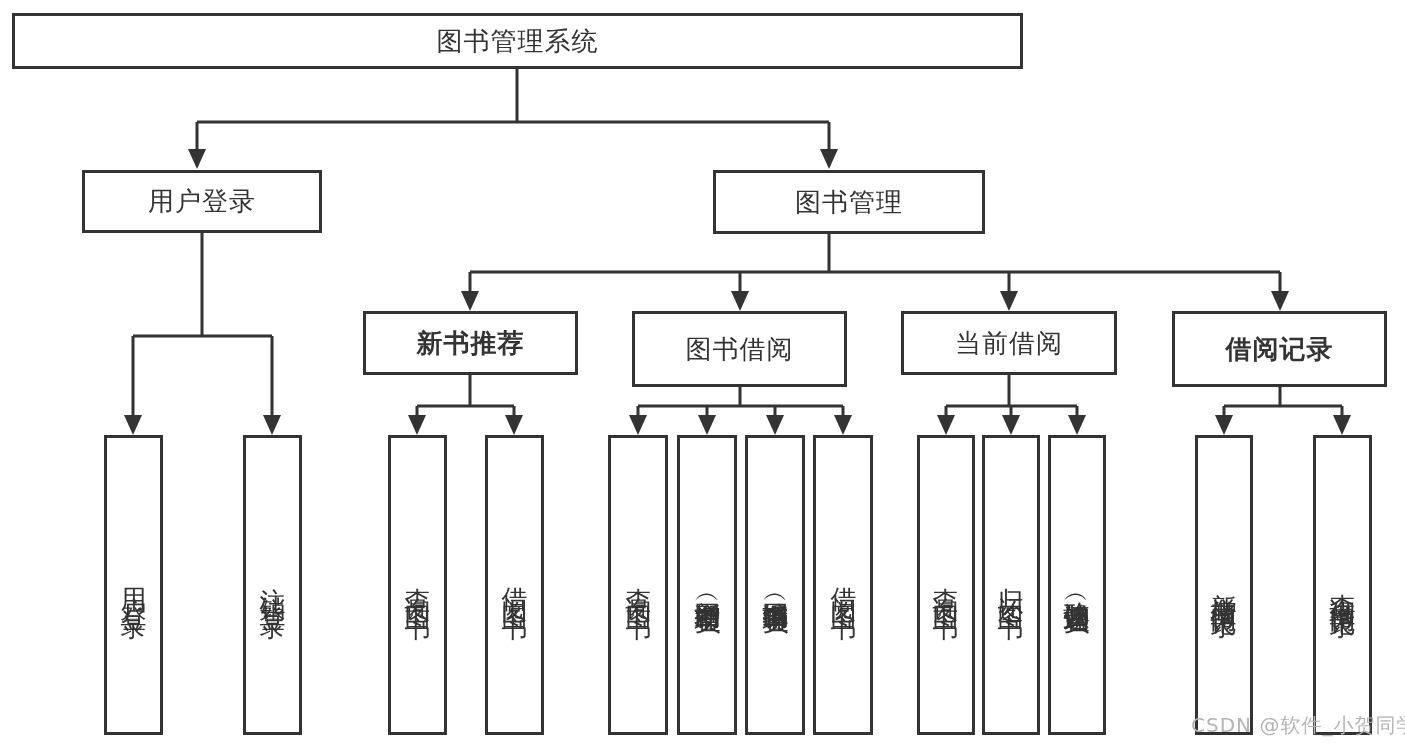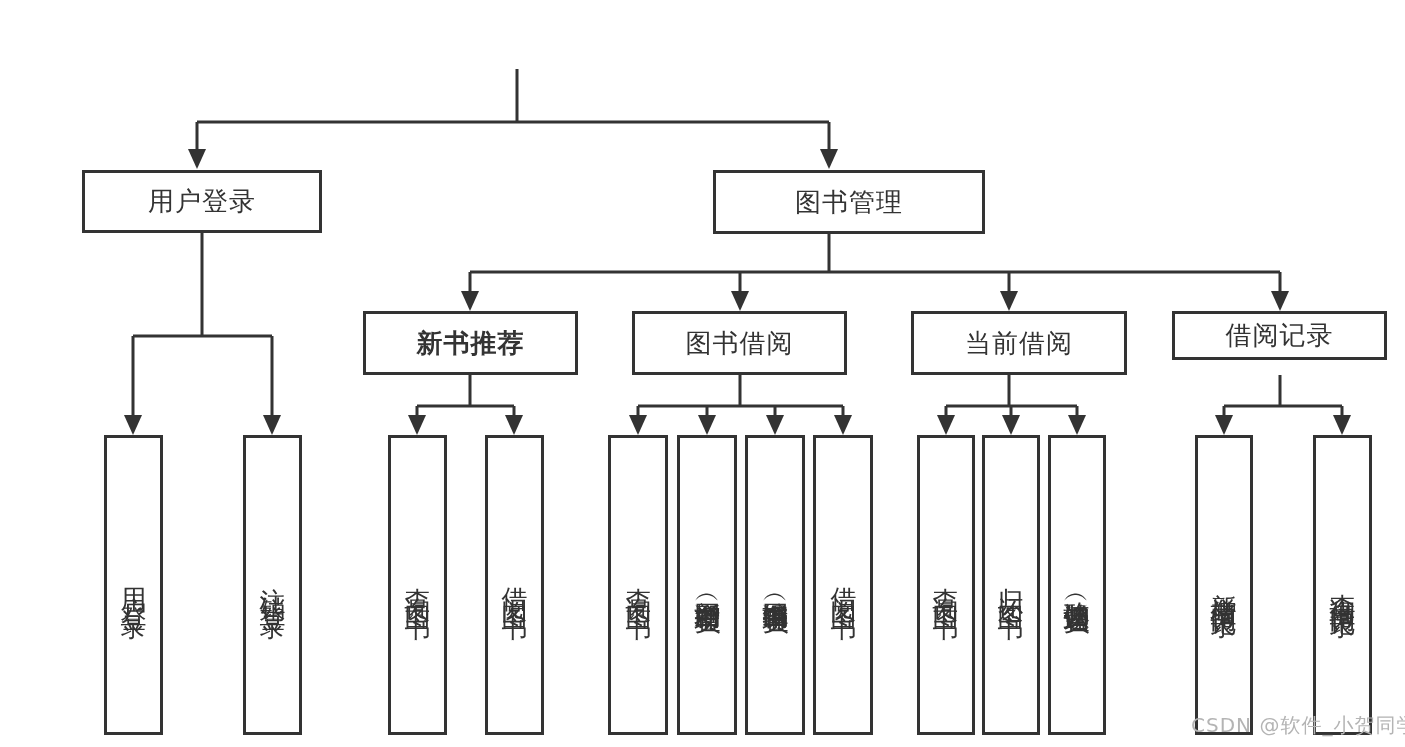--- a/index.html
+++ b/index.html
@@ -94,28 +94,29 @@
       <polygon class="chead" points="1002,415 1020,415 1011,435"></polygon>
       <polygon class="chead" points="1068,415 1086,415 1077,435"></polygon>
     </g>
     <g>
       <path class="cline" d="M1280,375 V406 M1224,406 H1342 M1224,406 V418 M1342,406 V418"></path>
       <polygon class="chead" points="1215,415 1233,415 1224,435"></polygon>
       <polygon class="chead" points="1333,415 1351,415 1342,435"></polygon>
     </g>
   </svg>
 
+  <div class="node" style="left:12px;top:13px;width:1011px;height:56px;">图书管理系统</div>
 
   <div class="node" style="left:82px;top:170px;width:240px;height:63px;">用户登录</div>
   <div class="node" style="left:713px;top:170px;width:272px;height:64px;">图书管理</div>
 
   <div class="node" style="left:363px;top:311px;width:215px;height:64px;font-weight:bold;">新书推荐</div>
-  <div class="node" style="left:632px;top:311px;width:215px;height:64px;">图书借阅</div>
-  <div class="node" style="left:901px;top:311px;width:216px;height:64px;margin-left:10px;">当前借阅</div>
-  <div class="node" style="left:1172px;top:311px;width:215px;height:49px;">借阅记录</div>
+  <div class="node" style="left:632px;top:311px;width:215px;height:76px;">图书借阅</div>
+  <div class="node" style="left:901px;top:311px;width:216px;height:64px;">当前借阅</div>
+  <div class="node" style="left:1172px;top:311px;width:215px;height:76px;font-weight:bold;">借阅记录</div>
 
   <div class="node leaf ls-a" style="left:104px;top:435px;width:59px;height:300px;">用户登录</div>
   <div class="node leaf ls-a" style="left:243px;top:435px;width:59px;height:300px;">注销登录</div>
 
   <div class="node leaf ls-a" style="left:388px;top:435px;width:59px;height:300px;">查询图书</div>
   <div class="node leaf ls-a" style="left:485px;top:435px;width:59px;height:300px;">借阅图书</div>
 
   <div class="node leaf ls-a" style="left:608px;top:435px;width:60px;height:300px;">查询图书</div>
   <div class="node leaf ls-c" style="left:677px;top:435px;width:60px;height:300px;">新增图书（管理员）</div>
   <div class="node leaf ls-c" style="left:745px;top:435px;width:60px;height:300px;">编辑图书（管理员）</div>

